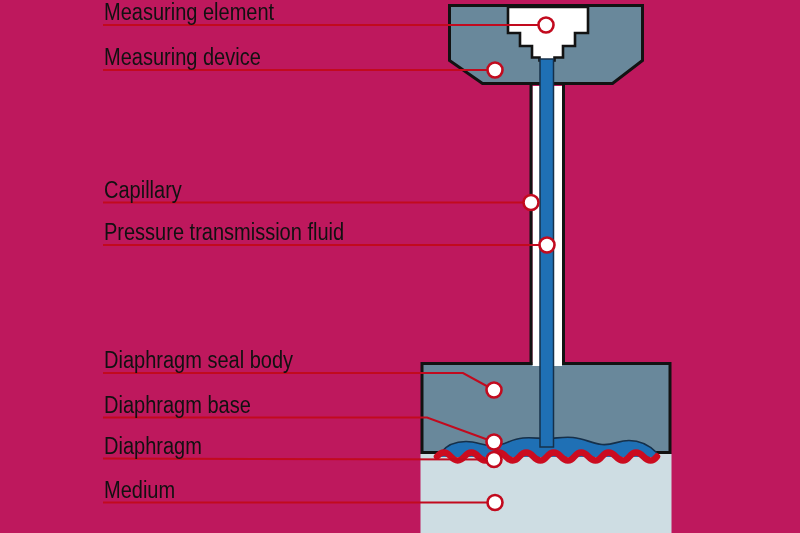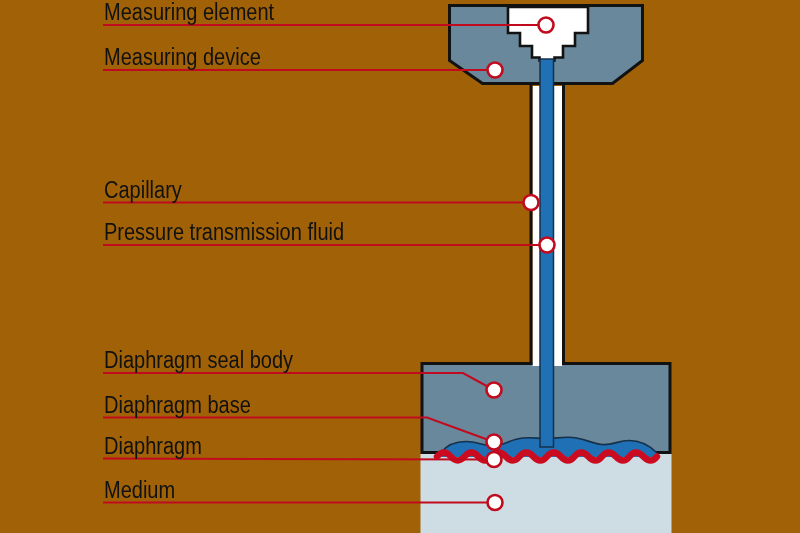--- a/index.html
+++ b/index.html
@@ -1,16 +1,16 @@
 <!DOCTYPE html>
 <html><head>
 <meta charset="utf-8">
 <style>
   html,body{margin:0;padding:0;background:#fff;}
-  #stage{position:relative;width:800px;height:533px;background:#a16207;overflow:hidden;
+  #stage{position:relative;width:800px;height:533px;background:#be185d;overflow:hidden;
          font-family:"Liberation Sans",sans-serif;}
   svg{display:block;}
   .lbl{font-family:"Liberation Sans",sans-serif;font-size:23px;fill:#111111;}
   .blk-stroke{stroke:#121212;}
   .thin-stroke{stroke:#16304a;}
   .no-fill{fill:none;}
   .white-fill{fill:#ffffff;}
 </style>
 </head>
 <body>

